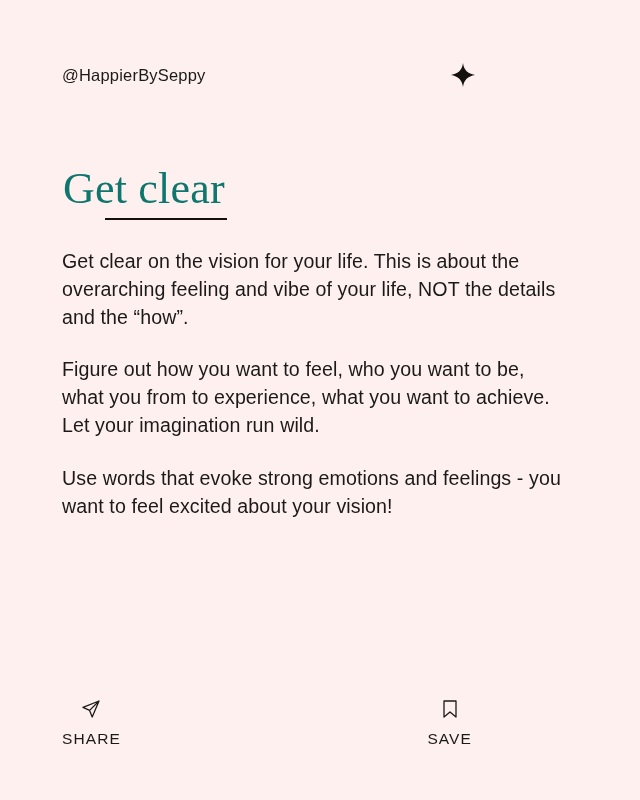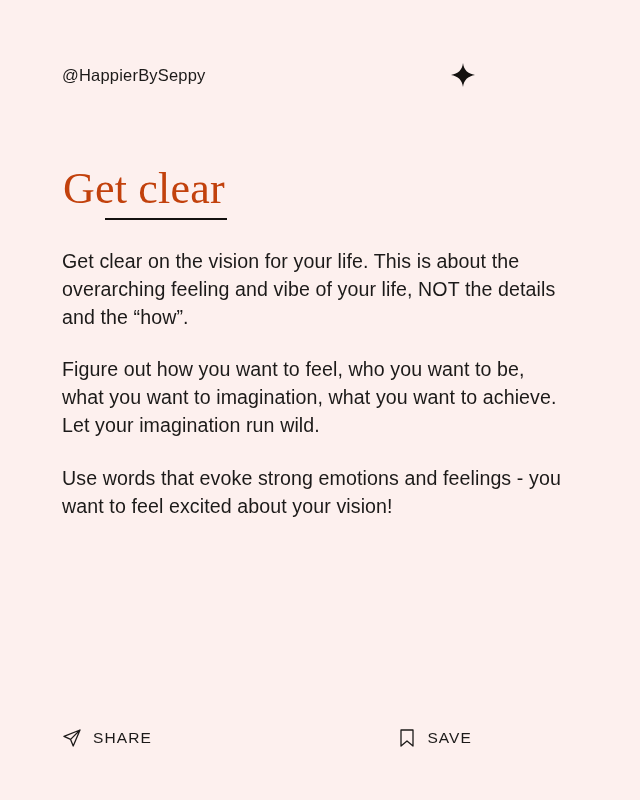--- a/index.html
+++ b/index.html
@@ -46,21 +46,21 @@
     position: absolute;
     top: 166px;
     left: 63px;
   }
   .title {
     font-family: "Liberation Serif", serif;
     font-size: 44px;
     font-weight: 400;
     letter-spacing: 0.2px;
     line-height: 1.05;
-    color: #c2410c;
+    color: #0f766e;
     margin: 0;
   }
   .title-underline {
     margin-top: 6px;
     margin-left: 42px;
     width: 122px;
     height: 1.6px;
     background: #14110f;
   }
   .body {
@@ -86,20 +86,21 @@
     left: 62px;
     right: 56px;
     display: flex;
     align-items: center;
     justify-content: space-between;
   }
   .action {
     display: flex;
     align-items: center;
     gap: 11px;
+    flex-direction: column;
   }
   .action-label {
     font-size: 15.5px;
     letter-spacing: 1.1px;
     color: #1c1a19;
   }
   .action svg {
     display: block;
   }
 </style>
@@ -117,21 +118,21 @@
     </span>
   </div>
 
   <div class="title-wrap">
     <h1 class="title">Get clear</h1>
     <div class="title-underline"></div>
   </div>
 
   <div class="body">
     <p class="para">Get clear on the vision for your life. This is about the overarching feeling and vibe of your life, NOT the details and the “how”.</p>
-    <p class="para">Figure out how you want to feel, who you want to be, what you want to imagination, what you want to achieve. Let your imagination run wild.</p>
+    <p class="para">Figure out how you want to feel, who you want to be, what you from to experience, what you want to achieve. Let your imagination run wild.</p>
     <p class="para">Use words that evoke strong emotions and feelings - you want to feel excited about your vision!</p>
   </div>
 
   <div class="footer">
     <div class="action">
       <span>
         <svg width="20" height="20" viewBox="0 0 20 20" xmlns="http://www.w3.org/2000/svg">
           <path d="M18 2 L2 8.4 L8.6 11.4 L18 2 Z M8.6 11.4 L11.2 18 L18 2 Z" fill="none" stroke="#1c1a19" stroke-width="1.3" stroke-linejoin="round"></path>
         </svg>
       </span>

